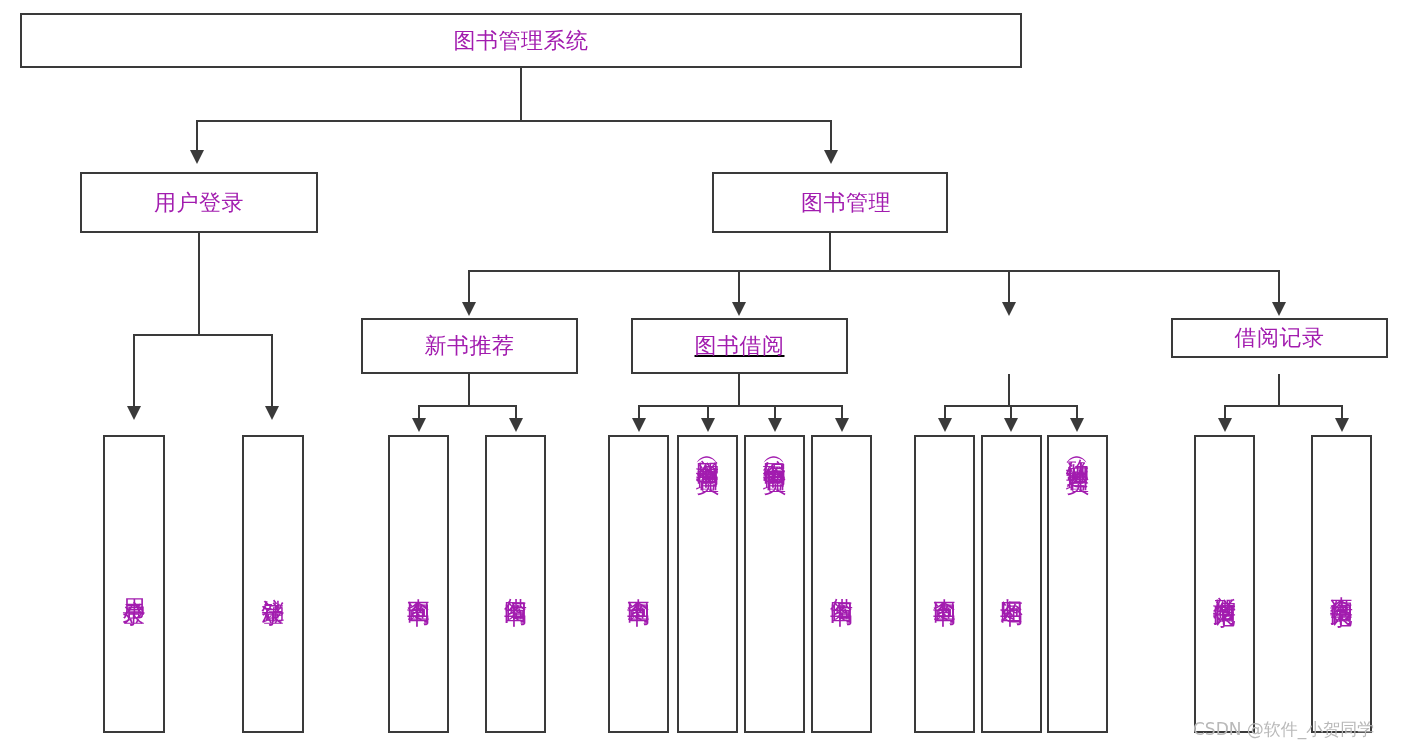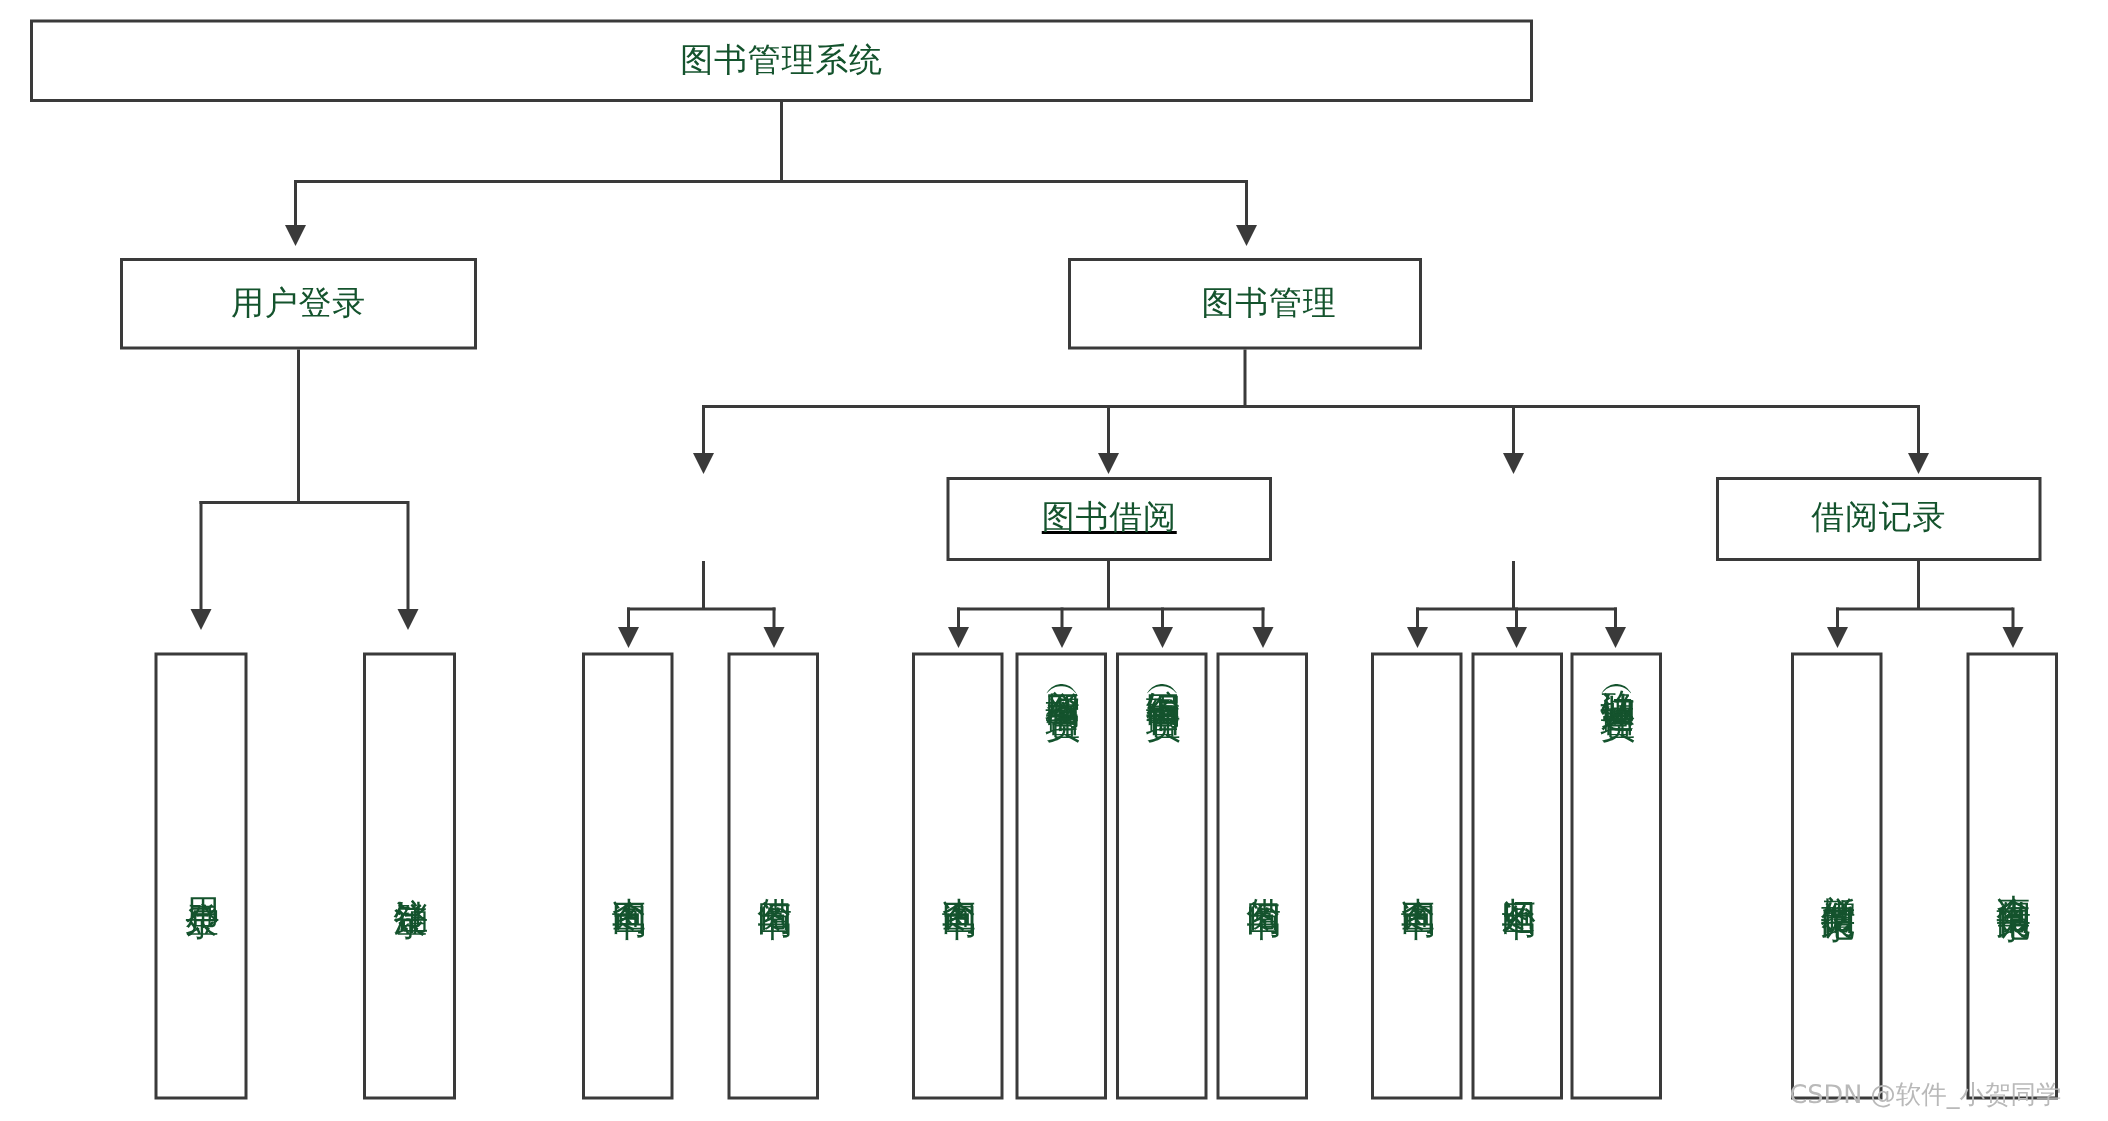--- a/index.html
+++ b/index.html
@@ -20,21 +20,21 @@
   .node {
     position: absolute;
     box-sizing: border-box;
     background: #ffffff;
     border: 2px solid #3a3a3a;
     display: flex;
     align-items: center;
     justify-content: center;
   }
   .node .label {
-    color: #14532d;
+    color: #a21caf;
     line-height: 1.18;
     text-align: center;
     white-space: pre-line;
   }
   
   .node.h .label {
     font-size: 22px;
     letter-spacing: 0.5px;
   }
   
@@ -125,24 +125,27 @@
 
   <div class="edge v" style="left:738px; top:270px; width:2px; height:34px;"></div>
   <div class="arrow" style="left:732px; top:302px;"></div>
 
   <div class="edge v" style="left:1008px; top:270px; width:2px; height:34px;"></div>
   <div class="arrow" style="left:1002px; top:302px;"></div>
 
   <div class="edge v" style="left:1278px; top:270px; width:2px; height:34px;"></div>
   <div class="arrow" style="left:1272px; top:302px;"></div>
 
+  <div class="node h" style="left:361px; top:318px; width:217px; height:56px;">
+    <span class="label">新书推荐</span>
+  </div>
   <div class="node h" style="left:631px; top:318px; width:217px; height:56px;text-decoration:underline;">
     <span class="label">图书借阅</span>
   </div>
-  <div class="node h" style="left:1144px; top:318px; width:217px; height:56px;">
+  <div class="node h" style="left:1171px; top:318px; width:217px; height:40px;">
     <span class="label">借阅记录</span>
   </div>
 
   <div class="edge v" style="left:468px; top:374px; width:2px; height:32px;"></div>
   <div class="edge h" style="left:418px; top:405px; width:99px; height:2px;"></div>
   <div class="edge v" style="left:418px; top:405px; width:2px; height:15px;"></div>
   <div class="arrow" style="left:412px; top:418px;"></div>
   <div class="edge v" style="left:515px; top:405px; width:2px; height:15px;"></div>
   <div class="arrow" style="left:509px; top:418px;"></div>
 

